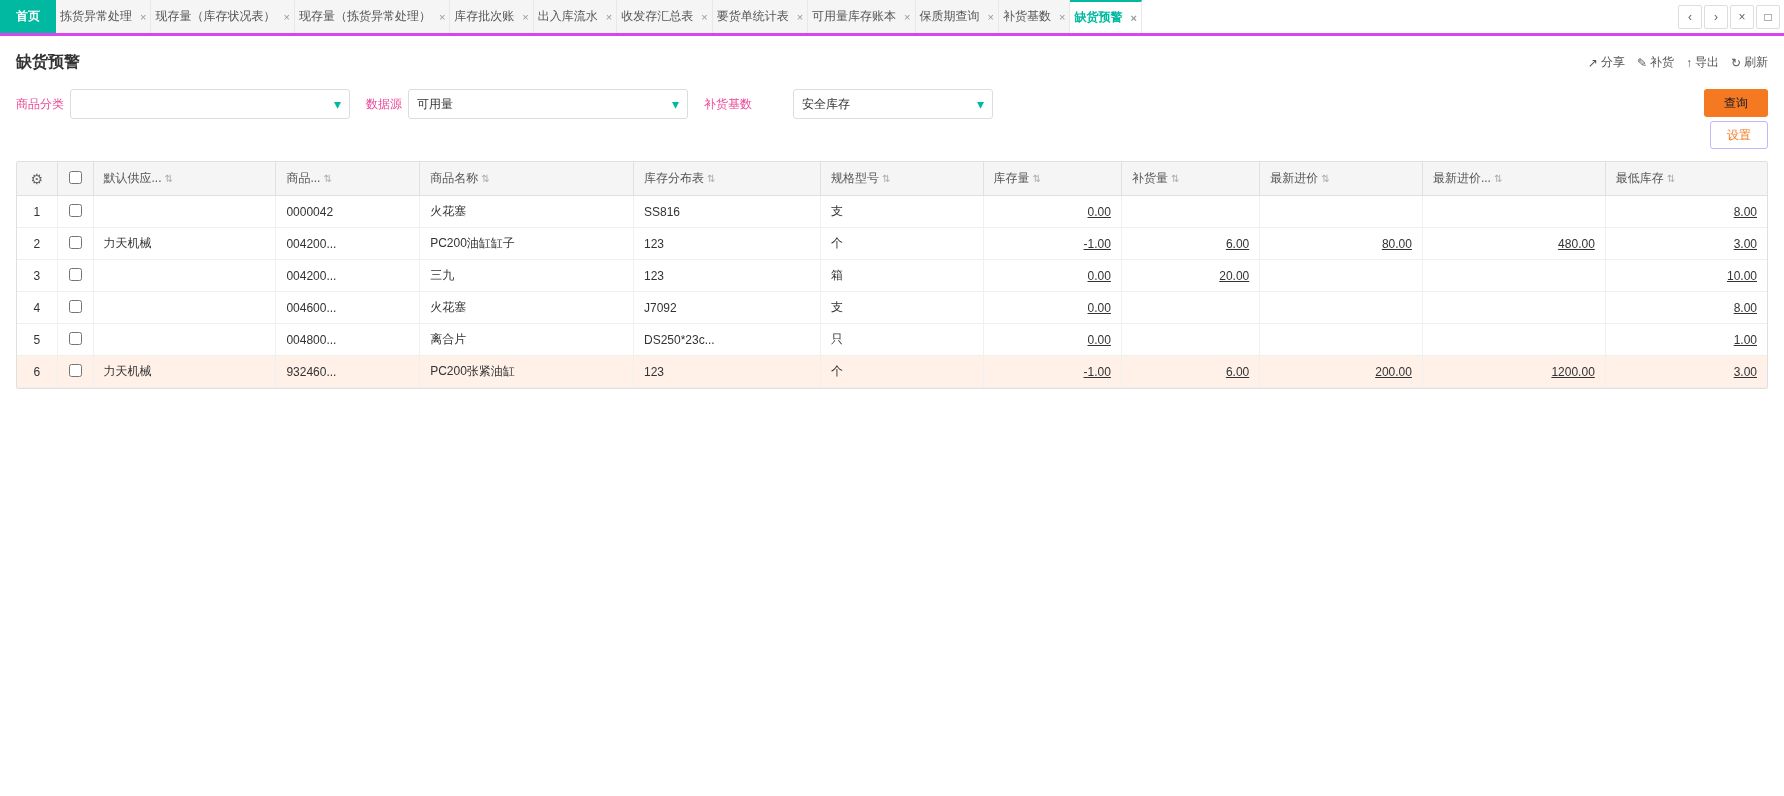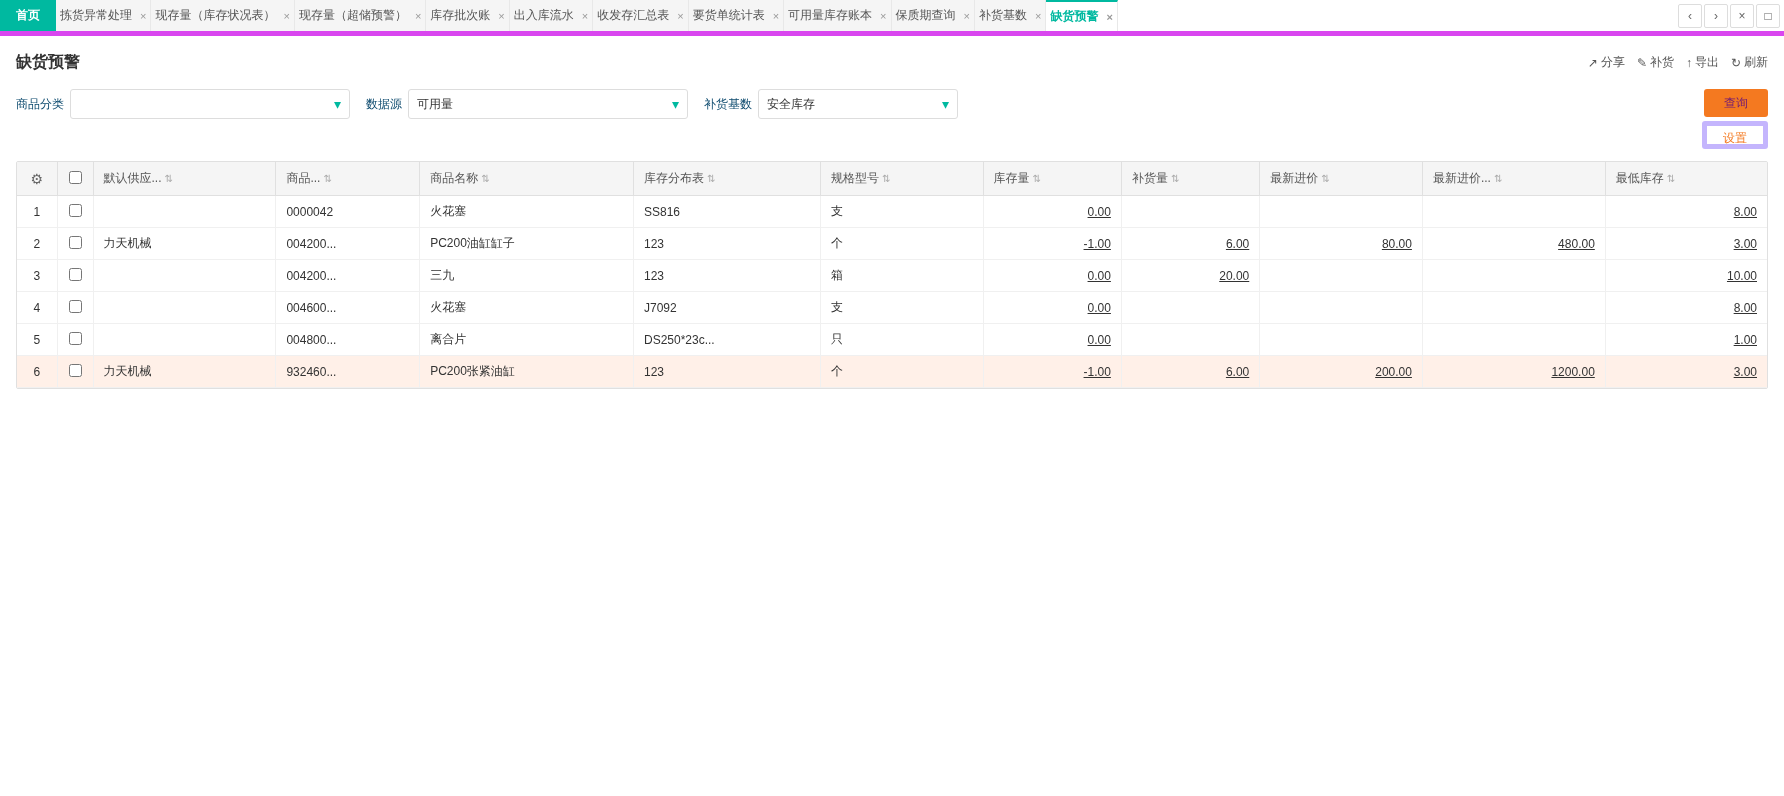--- a/index.html
+++ b/index.html
@@ -3,21 +3,21 @@
   <meta charset="utf-8">
   <style>
     * { box-sizing: border-box; margin: 0; padding: 0; }
     body { font-family: 'Microsoft YaHei', Arial, sans-serif; font-size: 13px; background: #f0f2f5; color: #333; }
 
     
     .tab-bar {
       display: flex;
       align-items: center;
       background: #fff;
-      border-bottom: 5px solid #d946ef;
+      border-bottom: 3px solid #d946ef;
       height: 36px;
       overflow: hidden;
     }
     .tab-item {
       display: flex;
       align-items: center;
       padding: 0 4px;
       height: 100%;
       white-space: nowrap;
       cursor: pointer;
@@ -100,21 +100,21 @@
       cursor: pointer;
       color: #555;
     }
     .filter-group {
       display: flex;
       align-items: center;
       gap: 6px;
     }
     .filter-label {
       font-size: 12px;
-      color: #0c4a6e;
+      color: #ec4899;
       white-space: nowrap;
     }
     .filter-select {
       display: flex;
       align-items: center;
       border: 1px solid #ddd;
       border-radius: 3px;
       padding: 4px 8px;
       min-width: 200px;
       background: #fff;
@@ -127,32 +127,32 @@
     .filter-select .arrow { color: #00b9a0; font-size: 14px; }
     .filter-actions {
       margin-left: auto;
       display: flex;
       flex-direction: column;
       gap: 4px;
       align-items: flex-end;
     }
     .btn-query {
       background: #f47920;
-      color: #701a75;
+      color: #0f172a;
       border: none;
       border-radius: 3px;
       padding: 5px 20px;
       cursor: pointer;
       font-size: 12px;
       height: 28px;
     }
     .btn-setting {
       background: #fff;
       color: #f47920;
-      border: 5px solid #c4b5fd;
+      border: 1px solid #c4b5fd;
       border-radius: 3px;
       padding: 4px 16px;
       cursor: pointer;
       font-size: 12px;
       height: 28px;
     }
 
     
     .table-wrapper {
       border: 1px solid #e0e0e0;
@@ -235,21 +235,21 @@
   </div>
   <div class="tab-item">
     <span>拣货异常处理</span>
     <span class="tab-close">×</span>
   </div>
   <div class="tab-item">
     <span>现存量（库存状况表）</span>
     <span class="tab-close">×</span>
   </div>
   <div class="tab-item">
-    <span>现存量（超储预警）</span>
+    <span>现存量（拣货异常处理）</span>
     <span class="tab-close">×</span>
   </div>
   <div class="tab-item">
     <span>库存批次账</span>
     <span class="tab-close">×</span>
   </div>
   <div class="tab-item">
     <span>出入库流水</span>
     <span class="tab-close">×</span>
   </div>
@@ -323,21 +323,21 @@
       <div class="filter-group">
         <span class="filter-label">数据源</span>
         <div class="filter-select" style="min-width:280px;">
           <span>可用量</span>
           <span class="arrow">▾</span>
         </div>
       </div>
 
       <div class="filter-group">
         <span class="filter-label">补货基数</span>
-        <div class="filter-select" style="min-width:200px;">
+        <div class="filter-select" style="min-width:200px;margin-left:35px;">
           <span>安全库存</span>
           <span class="arrow">▾</span>
         </div>
       </div>
     </div>
     <div class="filter-actions">
       <button class="btn-query">查询</button>
       <button class="btn-setting">设置</button>
     </div>
   </div>

